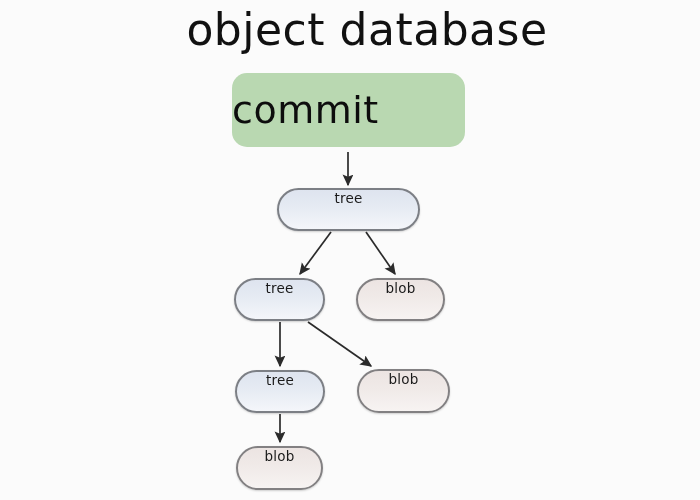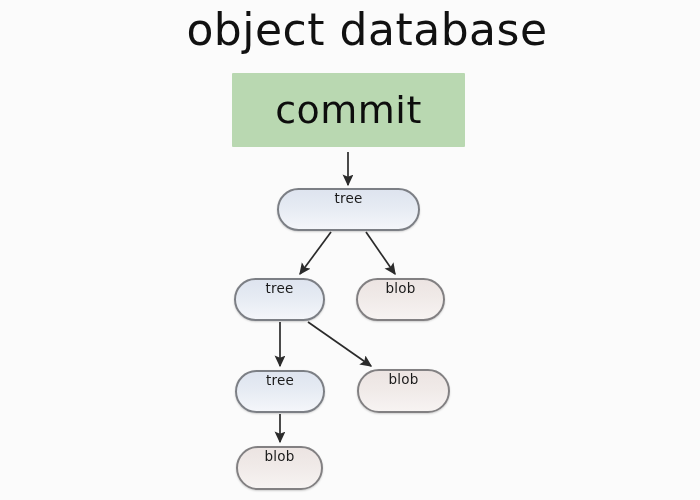--- a/index.html
+++ b/index.html
@@ -32,24 +32,23 @@
   }
 
   
   #commit-node {
     position: absolute;
     left: 232px;
     top: 73px;
     width: 233px;
     height: 74px;
     background: #b9d8b1;
-    border-radius: 1px;
+    border-radius: 15px;
     display: flex;
     align-items: center;
-    justify-content: center;
   }
   #commit-node .node-label {
     font-family: "DejaVu Sans", sans-serif;
     font-size: 38px;
     font-weight: 400;
     color: #0d0d0d;
     letter-spacing: 0.5px;
   }
 
   

